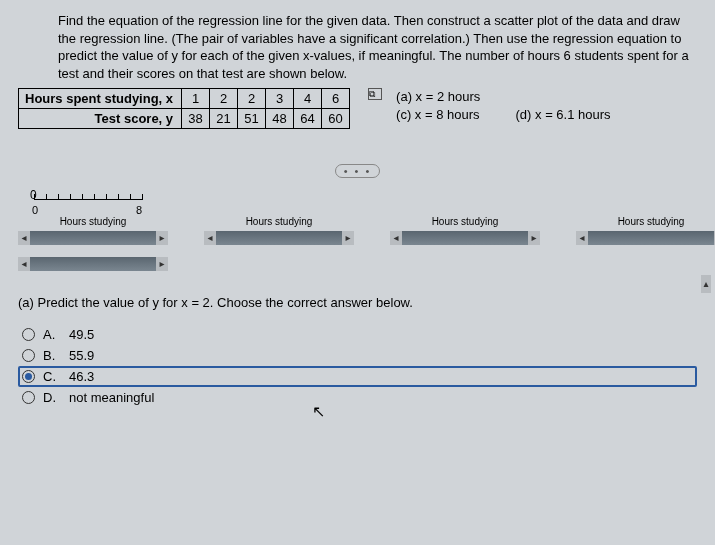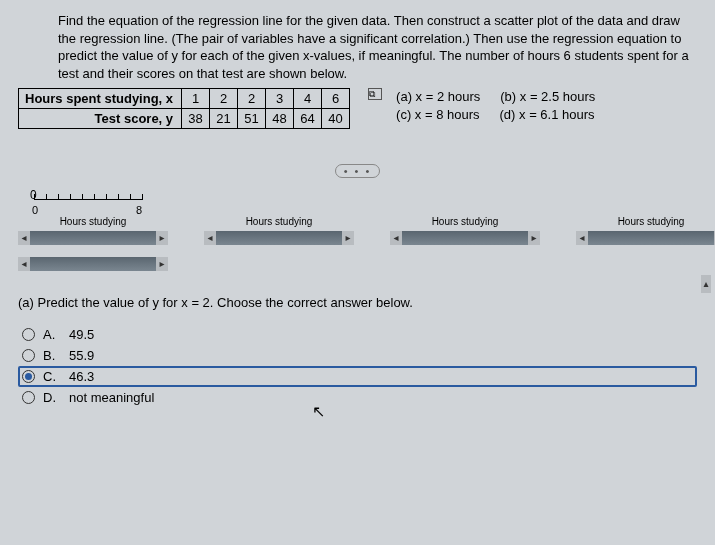--- a/index.html
+++ b/index.html
@@ -36,21 +36,21 @@
   .copy-icon {
     display: inline-block;
     width: 14px; height: 12px;
     border: 1px solid #555;
     background: #d0d4d8;
     margin-left: 4px;
     vertical-align: middle;
     font-size: 9px;
   }
   .x-values { font-size: 13px; line-height: 1.4; }
-  .x-values .row { display: flex; gap: 20px; }
+  .x-values .row { display: flex; gap: 36px; }
   .divider-dots {
     text-align: center;
     margin: 34px 0 12px 0;
   }
   .divider-dots span {
     display: inline-block;
     border: 1px solid #888;
     border-radius: 10px;
     padding: 0 8px;
     font-size: 11px;
@@ -184,29 +184,28 @@
       <td>4</td>
       <td>6</td>
     </tr>
     <tr>
       <td class="label">Test score, y</td>
       <td>38</td>
       <td>21</td>
       <td>51</td>
       <td>48</td>
       <td>64</td>
-      <td>40</td>
+      <td>60</td>
     </tr>
   </tbody>
     </table>
   <span class="copy-icon">⧉</span>
   <div class="x-values">
     <div class="row">
       <span>(a) x = 2 hours</span>
-      <span>(b) x = 2.5 hours</span>
     </div>
     <div class="row">
       <span>(c) x = 8 hours</span>
       <span>(d) x = 6.1 hours</span>
     </div>
   </div>
 </div>
 
 <div class="divider-dots"><span>• • •</span></div>
 

